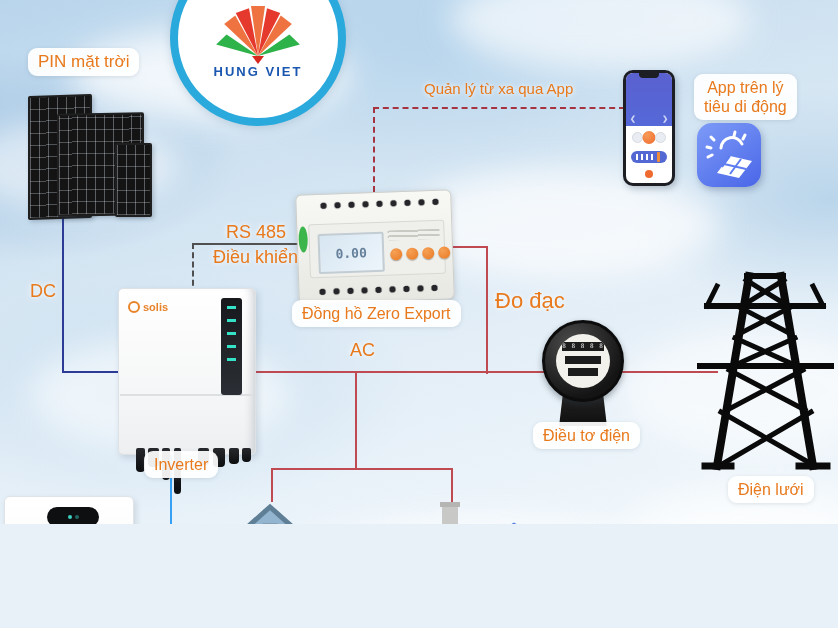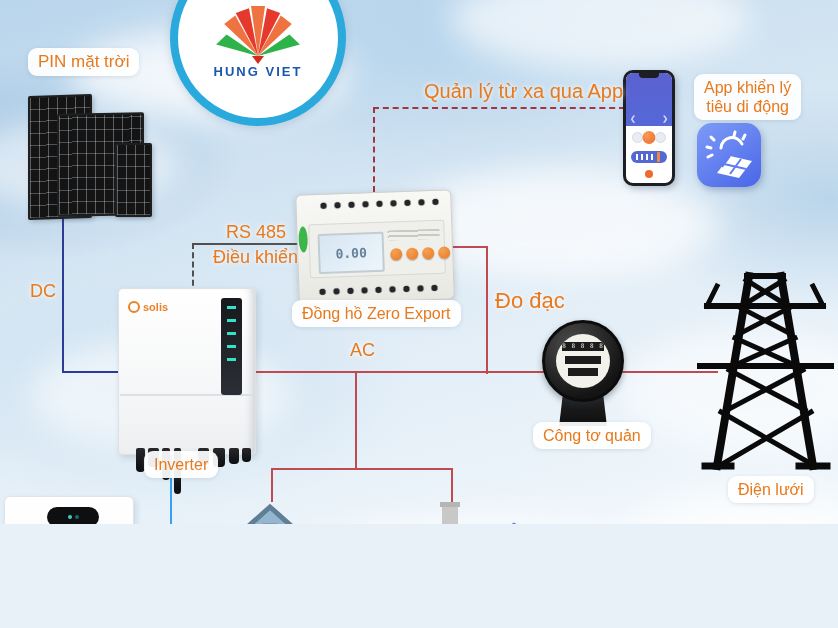--- a/index.html
+++ b/index.html
@@ -359,32 +359,32 @@
 
   <div class="lbl boxed" style="left:28px;top:48px;font-size:17px;">PIN mặt trời</div>
 
   <div class="lbl plain" style="left:30px;top:281px;font-size:18px;">DC</div>
 
   <div class="lbl plain" style="left:226px;top:222px;font-size:18px;">RS 485</div>
   <div class="lbl plain" style="left:213px;top:247px;font-size:18px;">Điều khiển</div>
 
   <div class="lbl boxed" style="left:292px;top:300px;font-size:16px;text-align:center;">Đồng hồ Zero Export</div>
 
-  <div class="lbl plain" style="left:424px;top:80px;font-size:20px;">Quản lý từ xa qua App</div>
+  <div class="lbl plain" style="left:424px;top:80px;font-size:15px;">Quản lý từ xa qua App</div>
 
   <div class="lbl boxed" style="left:694px;top:74px;font-size:16px;">
-    <span style="display:block;">App khiển lý</span>
+    <span style="display:block;">App trên lý</span>
     <span style="display:block;">tiêu di động</span>
   </div>
 
   <div class="lbl plain" style="left:495px;top:288px;font-size:22px;">Đo đạc</div>
 
   <div class="lbl plain" style="left:350px;top:340px;font-size:18px;">AC</div>
 
-  <div class="lbl boxed" style="left:533px;top:422px;font-size:16px;">Công tơ quản</div>
+  <div class="lbl boxed" style="left:533px;top:422px;font-size:16px;">Điều tơ điện</div>
 
 
   <div class="lbl boxed" style="left:728px;top:476px;font-size:16px;">Điện lưới</div>
 
   <div class="lbl boxed" style="left:144px;top:451px;font-size:16px;">Inverter</div>
 
 
 </div>
 
 </body></html>

